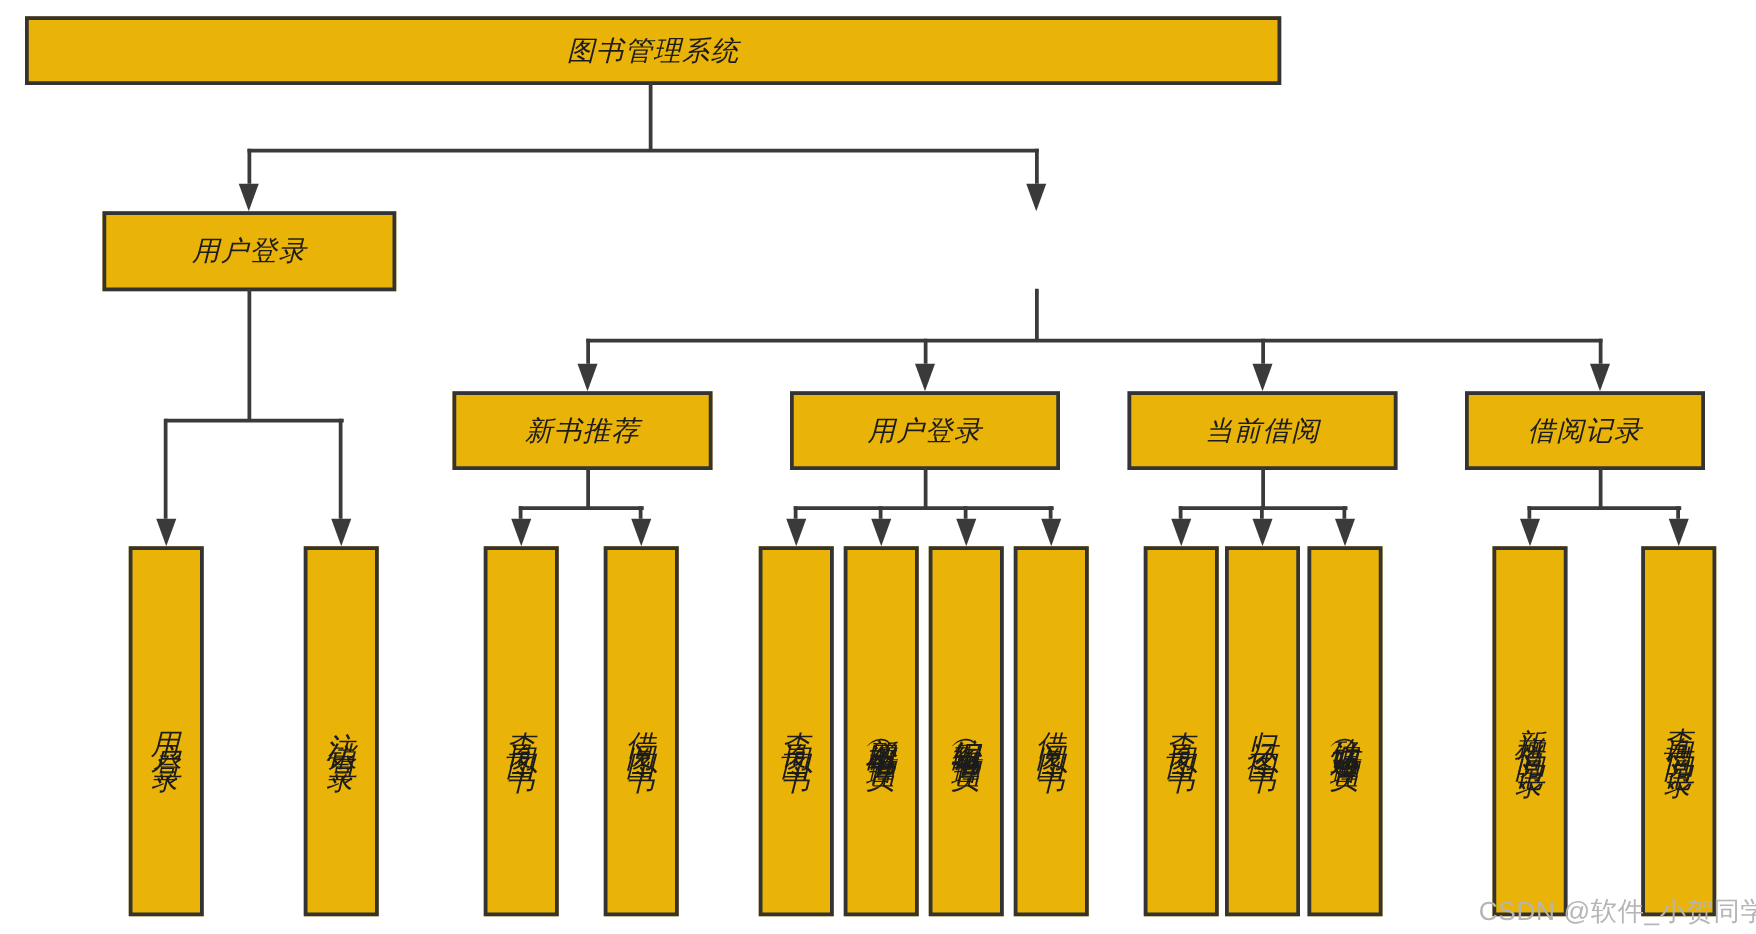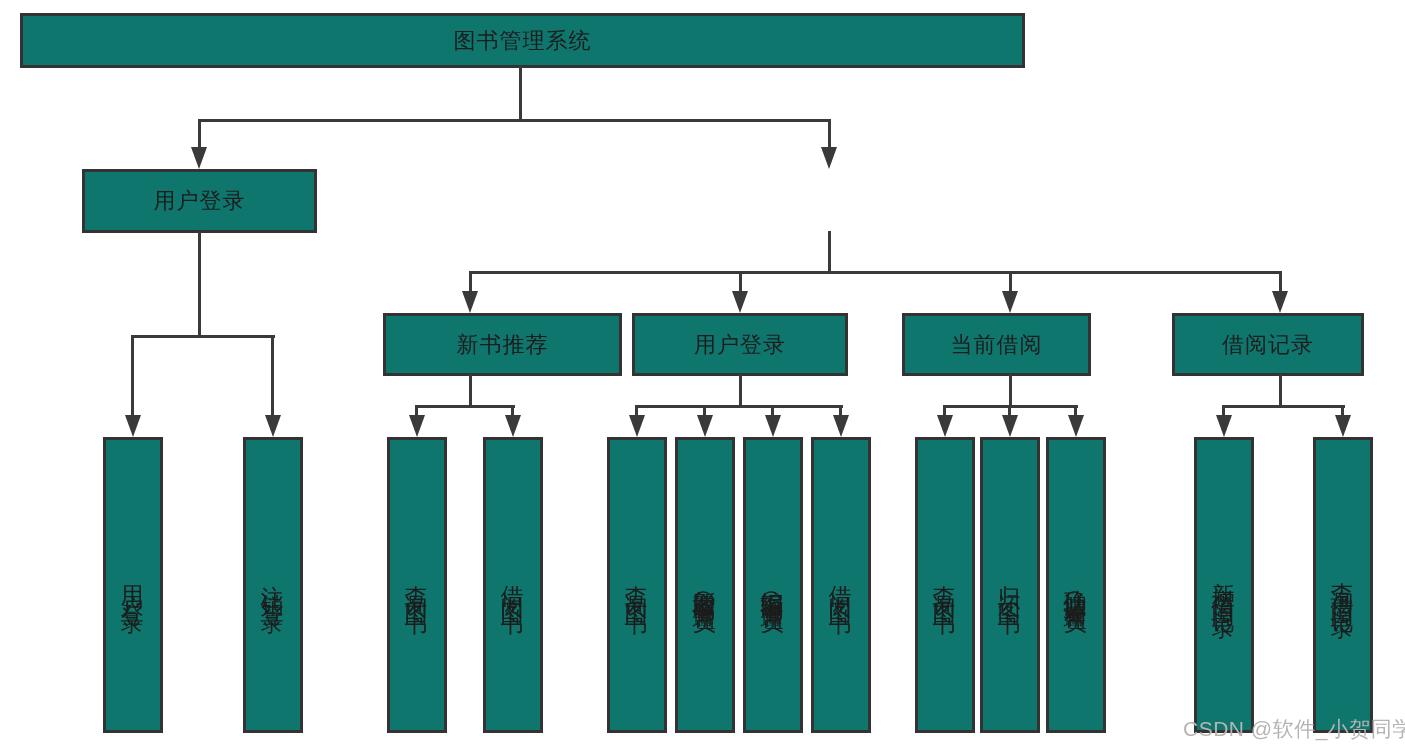--- a/index.html
+++ b/index.html
@@ -7,22 +7,22 @@
     --watermark:#b5b5b5; --background:#ffffff;
   }
   html,body{margin:0;padding:0;background:var(--background);}
   .canvas{
     position:relative;width:1405px;height:747px;background:var(--background);
     font-family:"Liberation Sans","DejaVu Sans",sans-serif;color:var(--text);
     overflow:hidden;
   }
   .box{
     position:absolute;box-sizing:border-box;border:3px solid var(--box-border);
-    background:#0f766e;display:flex;align-items:center;justify-content:center;
-    font-size:22px;letter-spacing:1px;white-space:nowrap;
+    background:#eab308;display:flex;align-items:center;justify-content:center;
+    font-size:22px;letter-spacing:1px;white-space:nowrap;font-style:italic;
   }
   .vbox{
     writing-mode:vertical-rl;text-orientation:mixed;
     font-size:23px;letter-spacing:9px;white-space:normal;
   }
   .vbox.long{letter-spacing:3px;}
   .vbox.mid{letter-spacing:7px;}
   .hline,.vline{position:absolute;background:var(--line);}
   .hline{height:3px;}
   .vline{width:3px;}
@@ -63,23 +63,23 @@
   <div class="hline" style="left:469px;top:271px;width:813px;"></div>
   <div class="vline" style="left:469px;top:271px;height:20px;"></div>
   <div class="arr" style="left:462px;top:291px;"></div>
   <div class="vline" style="left:739px;top:271px;height:20px;"></div>
   <div class="arr" style="left:732px;top:291px;"></div>
   <div class="vline" style="left:1009px;top:271px;height:20px;"></div>
   <div class="arr" style="left:1002px;top:291px;"></div>
   <div class="vline" style="left:1279px;top:271px;height:20px;"></div>
   <div class="arr" style="left:1272px;top:291px;"></div>
 
-  <div class="box" style="left:383px;top:313px;width:239px;height:63px;">新书推荐</div>
+  <div class="box" style="left:362px;top:313px;width:208px;height:63px;">新书推荐</div>
   <div class="box" style="left:632px;top:313px;width:216px;height:63px;">用户登录</div>
-  <div class="box" style="left:902px;top:313px;width:189px;height:63px;">当前借阅</div>
+  <div class="box" style="left:902px;top:313px;width:216px;height:63px;">当前借阅</div>
   <div class="box" style="left:1172px;top:313px;width:192px;height:63px;text-align:right;">借阅记录</div>
 
   <div class="vline" style="left:469px;top:374px;height:33px;"></div>
   <div class="vline" style="left:739px;top:374px;height:33px;"></div>
   <div class="vline" style="left:1009px;top:374px;height:33px;"></div>
   <div class="vline" style="left:1279px;top:374px;height:33px;"></div>
 
   <div class="hline" style="left:415px;top:405px;width:100px;"></div>
   <div class="vline" style="left:415px;top:405px;height:10px;"></div>
   <div class="arr" style="left:409px;top:415px;"></div>

